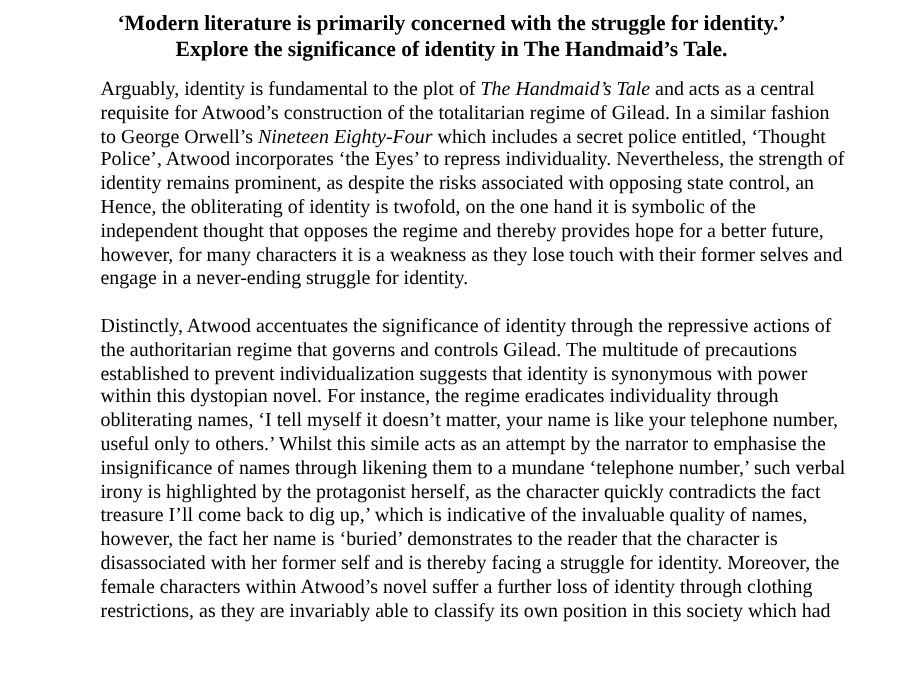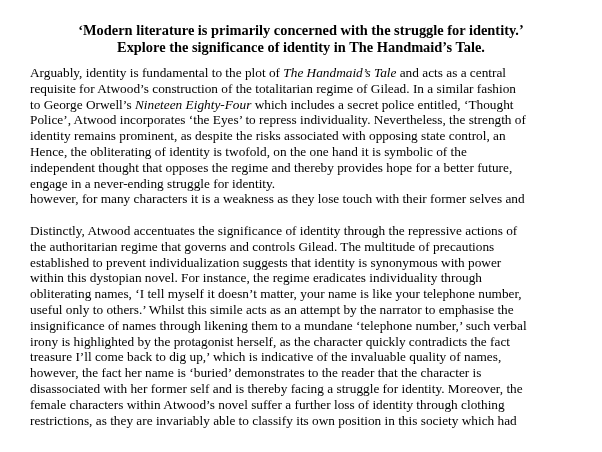--- a/index.html
+++ b/index.html
@@ -10,38 +10,39 @@
   .page {
     position: relative;
     width: 602px;
     height: 452px;
     overflow: hidden;
     background: #ffffff;
     color: #000000;
     font-family: "Liberation Serif", "DejaVu Serif", serif;
   }
   .title {
-    padding-top: 22px;
+    padding-top: 8px;
     text-align: center;
     font-weight: bold;
     font-size: 14.4px;
     line-height: 17px;
   }
   .essay {
     margin-top: 9px;
     padding-left: 30px;
     padding-right: 26px;
     font-size: 13.3px;
     line-height: 15.8px;
   }
   .paragraph + .paragraph {
     margin-top: 15.8px;
   }
   .line {
     white-space: nowrap;
+    margin-left: 37px;
   }
   .line em {
     font-style: italic;
   }
 </style>
 </head>
 <body>
 
 <div class="page">
   <div class="title">
@@ -50,22 +51,22 @@
   </div>
   <div class="essay">
       <div class="paragraph">
         <div class="line"><span>Arguably, identity is fundamental to the plot of </span><em>The Handmaid’s Tale</em><span> and acts as a central</span></div>
         <div class="line"><span>requisite for Atwood’s construction of the totalitarian regime of Gilead. In a similar fashion</span></div>
         <div class="line"><span>to George Orwell’s </span><em>Nineteen Eighty-Four</em><span> which includes a secret police entitled, ‘Thought</span></div>
         <div class="line"><span>Police’, Atwood incorporates ‘the Eyes’ to repress individuality. Nevertheless, the strength of</span></div>
         <div class="line"><span>identity remains prominent, as despite the risks associated with opposing state control, an</span></div>
         <div class="line"><span>Hence, the obliterating of identity is twofold, on the one hand it is symbolic of the</span></div>
         <div class="line"><span>independent thought that opposes the regime and thereby provides hope for a better future,</span></div>
+        <div class="line"><span>however, for many characters it is a weakness as they lose touch with their former selves and</span></div>
         <div class="line"><span>engage in a never-ending struggle for identity.</span></div>
-        <div class="line"><span>however, for many characters it is a weakness as they lose touch with their former selves and</span></div>
       </div>
       <div class="paragraph">
         <div class="line"><span>Distinctly, Atwood accentuates the significance of identity through the repressive actions of</span></div>
         <div class="line"><span>the authoritarian regime that governs and controls Gilead. The multitude of precautions</span></div>
         <div class="line"><span>established to prevent individualization suggests that identity is synonymous with power</span></div>
         <div class="line"><span>within this dystopian novel. For instance, the regime eradicates individuality through</span></div>
         <div class="line"><span>obliterating names, ‘I tell myself it doesn’t matter, your name is like your telephone number,</span></div>
         <div class="line"><span>useful only to others.’ Whilst this simile acts as an attempt by the narrator to emphasise the</span></div>
         <div class="line"><span>insignificance of names through likening them to a mundane ‘telephone number,’ such verbal</span></div>
         <div class="line"><span>irony is highlighted by the protagonist herself, as the character quickly contradicts the fact</span></div>

